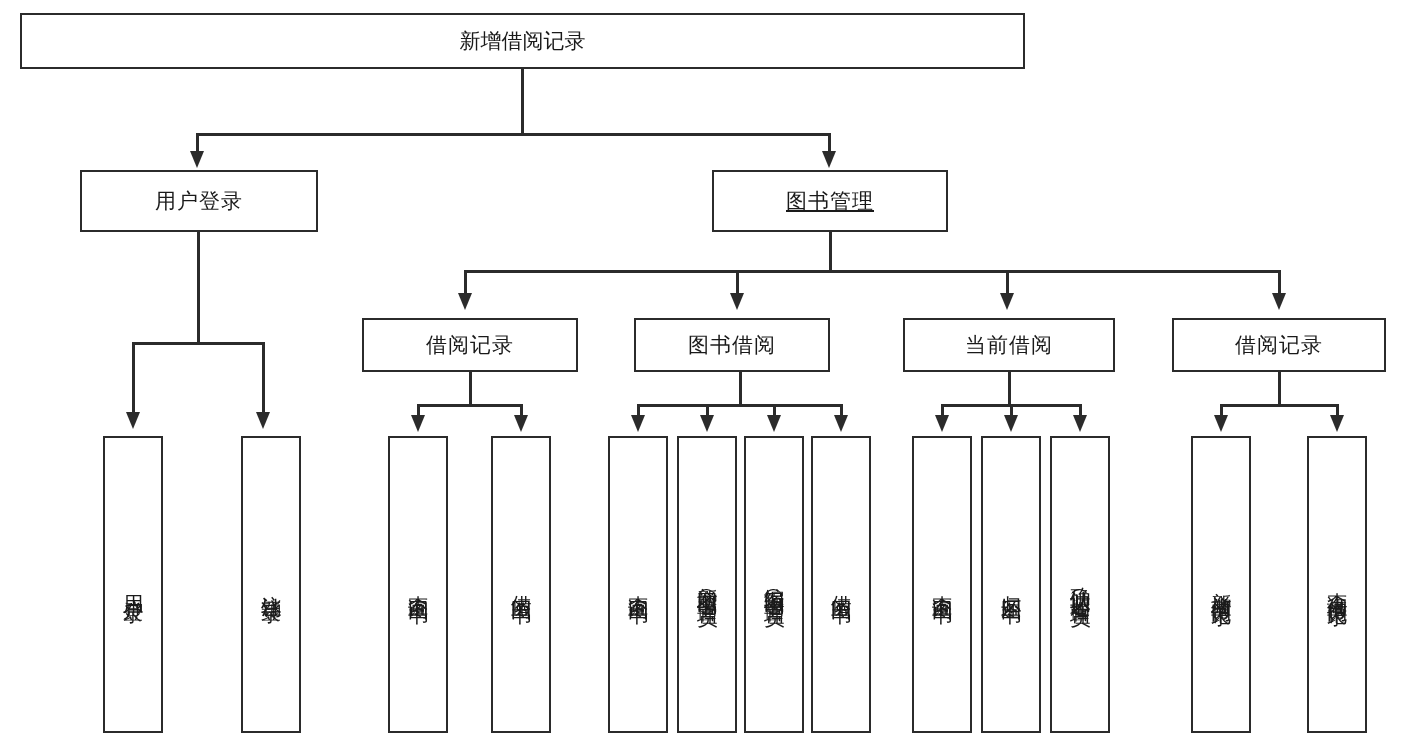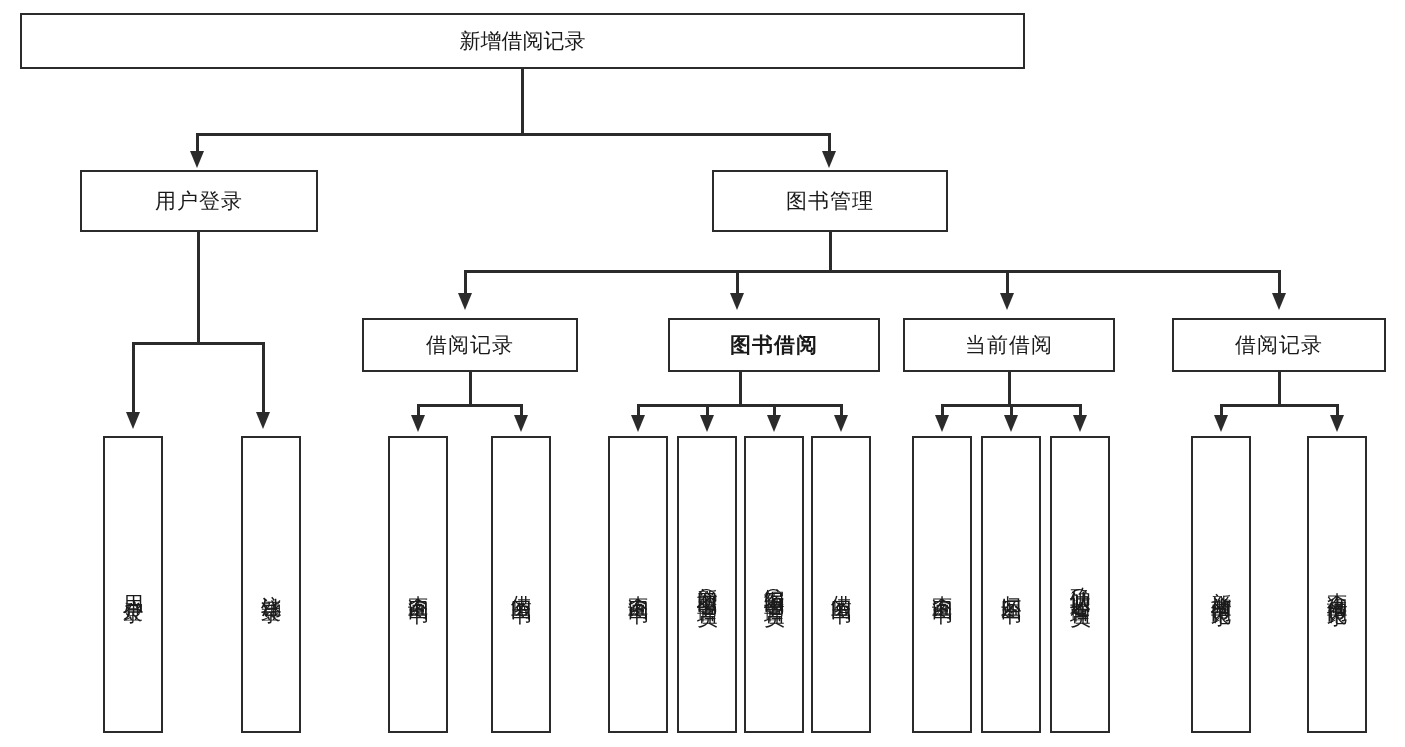--- a/index.html
+++ b/index.html
@@ -85,21 +85,21 @@
 
   <div class="ln v" style="left:196px;top:133px;height:22px;"></div>
   <div class="arrow" style="left:190px;top:151px;"></div>
 
   <div class="ln v" style="left:828px;top:133px;height:22px;"></div>
   <div class="arrow" style="left:822px;top:151px;"></div>
 
   <div class="node h" style="left:80px;top:170px;width:238px;height:62px;">
     <span>用户登录</span>
   </div>
-  <div class="node h" style="left:712px;top:170px;width:236px;height:62px;">
+  <div class="node h" style="left:712px;top:170px;width:236px;height:62px;text-decoration:underline;">
     <span>图书管理</span>
   </div>
 
   <div class="ln v" style="left:197px;top:232px;height:112px;"></div>
   <div class="ln h" style="left:132px;top:342px;width:132px;height:2.5px;"></div>
   <div class="ln v" style="left:132px;top:342px;height:74px;"></div>
   <div class="arrow" style="left:126px;top:412px;"></div>
   <div class="ln v" style="left:262px;top:342px;height:74px;"></div>
   <div class="arrow" style="left:256px;top:412px;"></div>
 
@@ -110,21 +110,21 @@
   <div class="ln v" style="left:736px;top:270px;height:26px;"></div>
   <div class="arrow" style="left:730px;top:293px;"></div>
   <div class="ln v" style="left:1006px;top:270px;height:26px;"></div>
   <div class="arrow" style="left:1000px;top:293px;"></div>
   <div class="ln v" style="left:1278px;top:270px;height:26px;"></div>
   <div class="arrow" style="left:1272px;top:293px;"></div>
 
   <div class="node h" style="left:362px;top:318px;width:216px;height:54px;">
     <span>借阅记录</span>
   </div>
-  <div class="node h" style="left:668px;top:318px;width:212px;height:54px;font-weight:bold;">
+  <div class="node h" style="left:634px;top:318px;width:196px;height:54px;">
     <span>图书借阅</span>
   </div>
   <div class="node h" style="left:1172px;top:318px;width:214px;height:54px;">
     <span>借阅记录</span>
   </div>
   <div class="node h" style="left:903px;top:318px;width:212px;height:54px;">
     <span>当前借阅</span>
   </div>
 
   <div class="ln v" style="left:469px;top:372px;height:34px;"></div>

